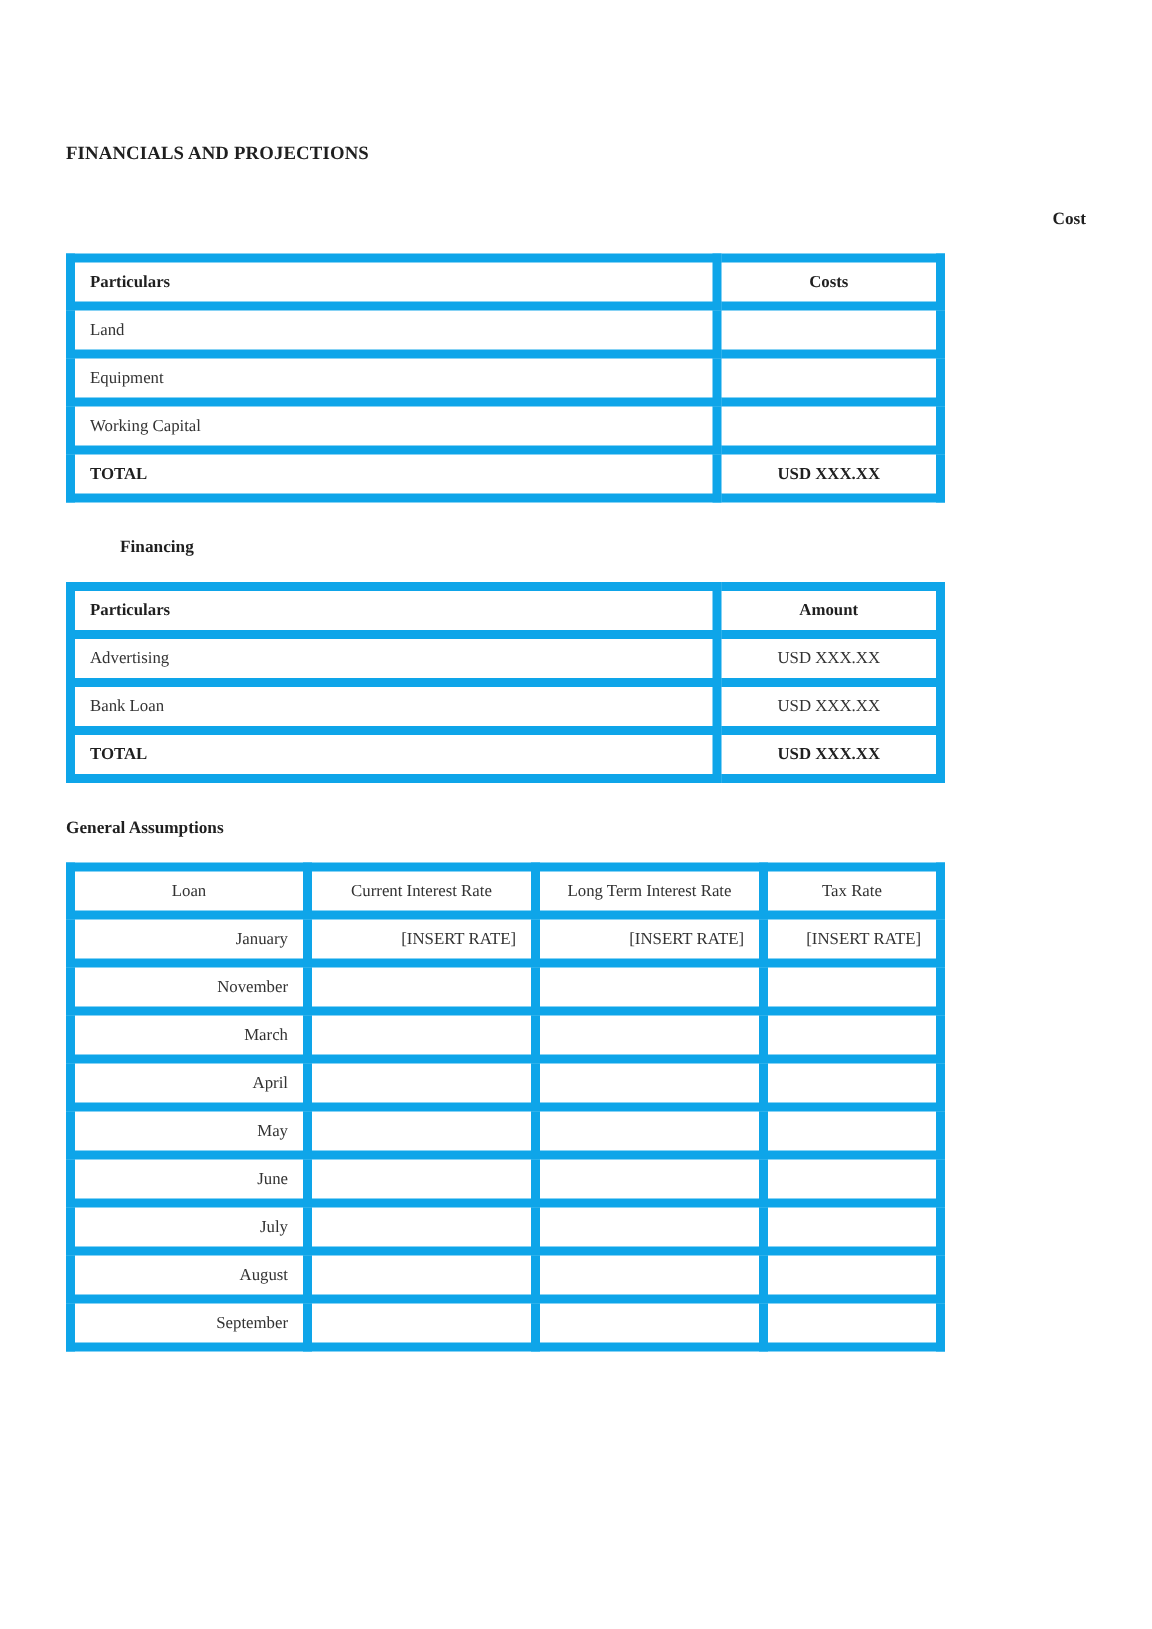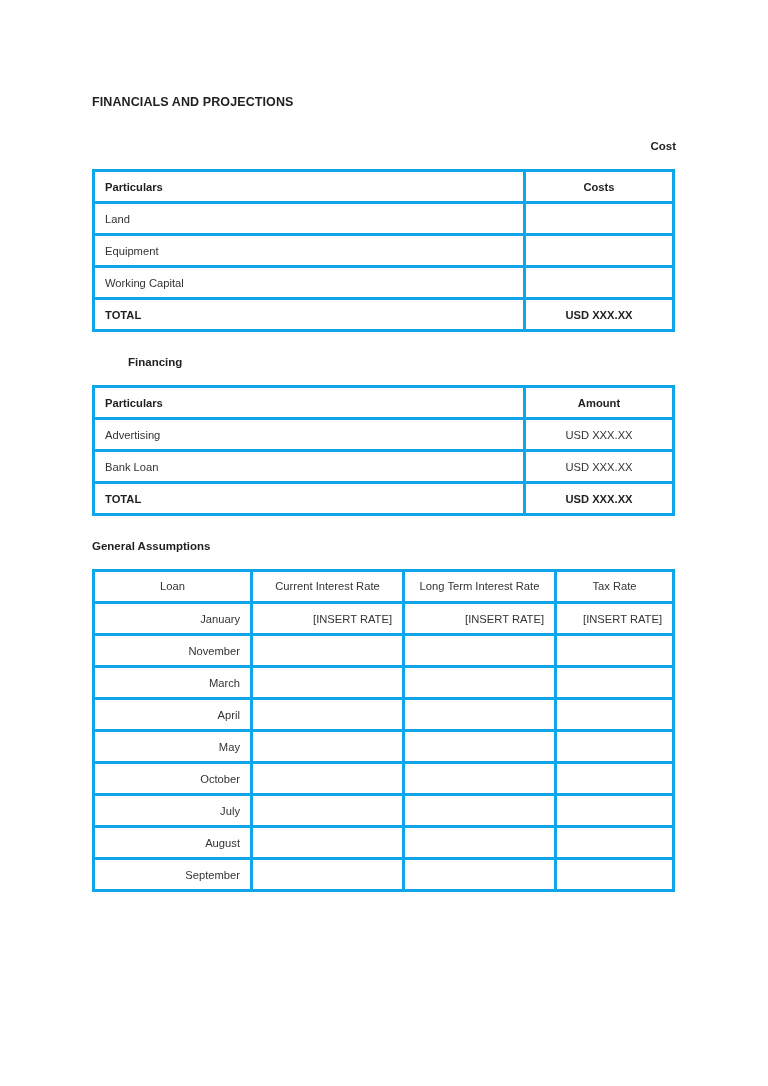--- a/index.html
+++ b/index.html
@@ -13,21 +13,22 @@
     font-family: "Liberation Sans", sans-serif;
     color: #262626;
     overflow: hidden;
   }
   .page {
     position: relative;
     width: 768px;
     height: 1086px;
     background: #ffffff;
     box-sizing: border-box;
-    padding: 0 92px;
+    padding: 0 44px;
+    font-family: Liberation Serif, serif;
   }
 
   .doc-title {
     font-size: 12.5px;
     font-weight: bold;
     letter-spacing: 0.1px;
     color: #1f1f1f;
     margin: 0;
     padding-top: 95px;
     line-height: 14px;
@@ -45,21 +46,21 @@
 
   table.doc-table {
     border-collapse: collapse;
     width: 580px;
     table-layout: fixed;
     margin-top: 16px;
     border: 1px solid #eaeaea;
   }
   table.doc-table td,
   table.doc-table th {
-    border: 3px solid #0ea5e9;
+    border: 6px solid #0ea5e9;
     padding: 0 10px;
     font-size: 11.2px;
     font-weight: normal;
     color: #333333;
     vertical-align: middle;
     height: 32px;
     box-sizing: border-box;
   }
 
   
@@ -201,21 +202,21 @@
         <td></td>
         <td></td>
       </tr>
       <tr>
         <td>May</td>
         <td></td>
         <td></td>
         <td></td>
       </tr>
       <tr>
-        <td>October</td>
+        <td>June</td>
         <td></td>
         <td></td>
         <td></td>
       </tr>
       <tr>
         <td>July</td>
         <td></td>
         <td></td>
         <td></td>
       </tr>

